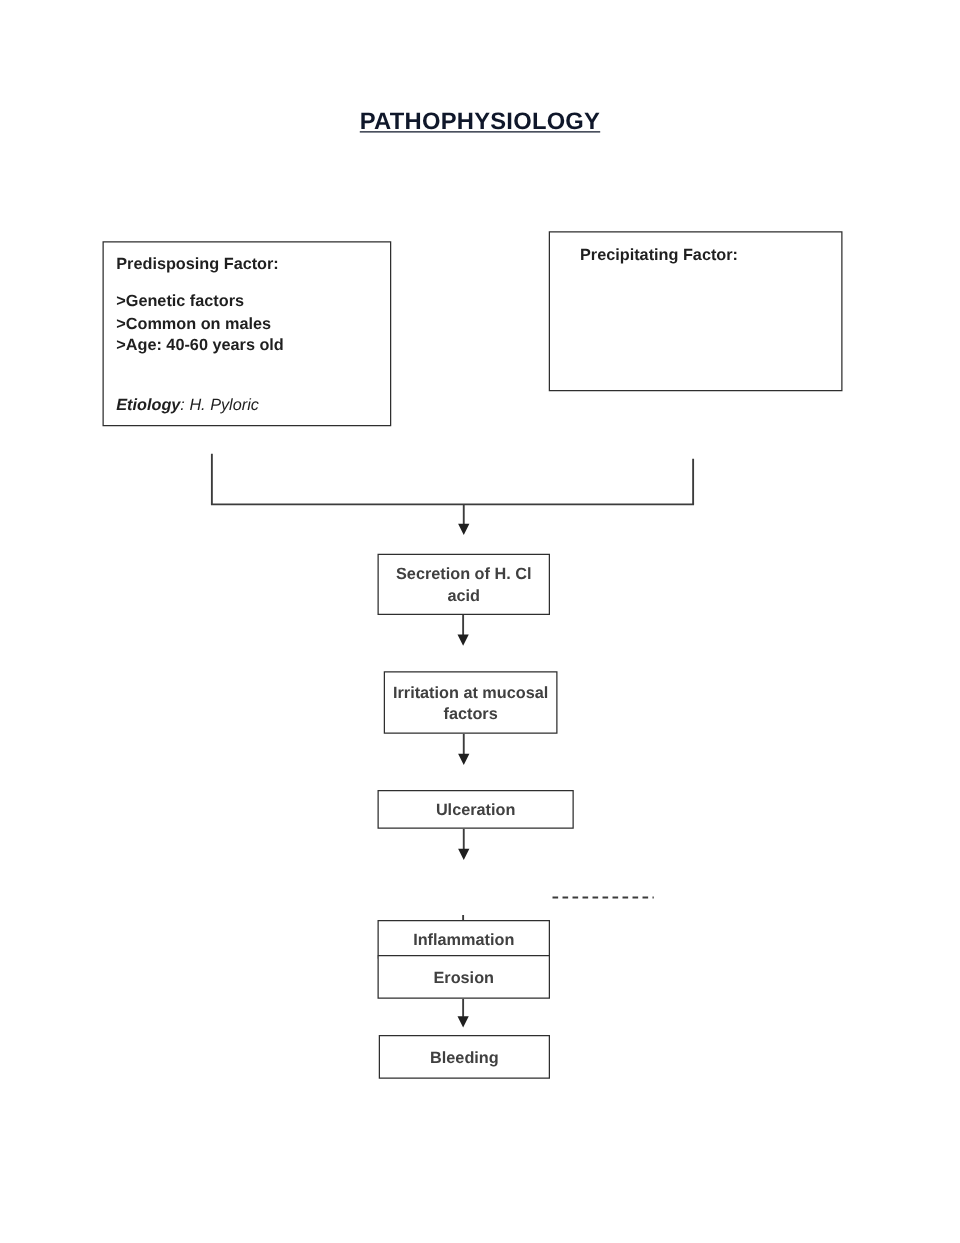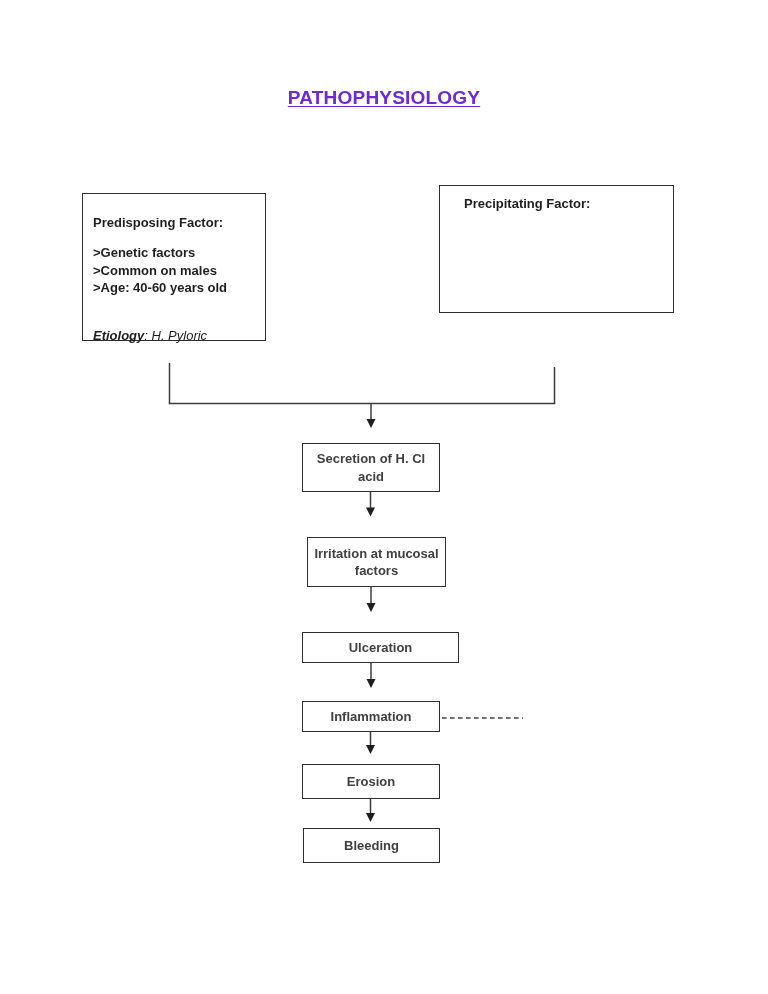--- a/index.html
+++ b/index.html
@@ -21,38 +21,38 @@
     left: 0;
     top: 87px;
     width: 768px;
     margin: 0;
     text-align: center;
     font-size: 19px;
     font-weight: bold;
     letter-spacing: 0.2px;
     text-decoration: underline;
     text-underline-offset: 2px;
-    color: #6d28d9;
+    color: #0f172a;
   }
   .factor-box {
     position: absolute;
     box-sizing: border-box;
     border: 1.5px solid #2e2e2e;
     background: #ffffff;
     font-size: 13px;
     font-weight: bold;
     line-height: 17.5px;
     color: #1f1f1f;
   }
   #predisposing-box {
     left: 82px;
     top: 193px;
-    width: 184px;
+    width: 231px;
     height: 148px;
-    padding: 20px 10px;
+    padding: 8px 10px;
   }
   #precipitating-box {
     left: 439px;
     top: 185px;
     width: 235px;
     height: 128px;
     padding: 9px 24px;
   }
   .factor-items {
     margin-top: 12.5px;
@@ -83,21 +83,21 @@
     justify-content: center;
     text-align: center;
     font-size: 13px;
     font-weight: bold;
     line-height: 17.5px;
     color: #404040;
   }
   #box-secretion    { left: 302px; top: 443px; width: 138px; height: 49px; }
   #box-irritation   { left: 307px; top: 537px; width: 139px; height: 50px; }
   #box-ulceration   { left: 302px; top: 632px; width: 157px; height: 31px; }
-  #box-inflammation { left: 302px; top: 701px; width: 138px; height: 31px; }
+  #box-inflammation { left: 302px; top: 736px; width: 138px; height: 31px; }
   #box-abdominal    { left: 524px; top: 705px; width: 139px; height: 31px; }
   #box-erosion      { left: 302px; top: 764px; width: 138px; height: 35px; }
   #box-bleeding     { left: 303px; top: 828px; width: 137px; height: 35px; }
   .flow-line {
     display: block;
   }
   .connectors {
     position: absolute;
     left: 0;
     top: 0;

